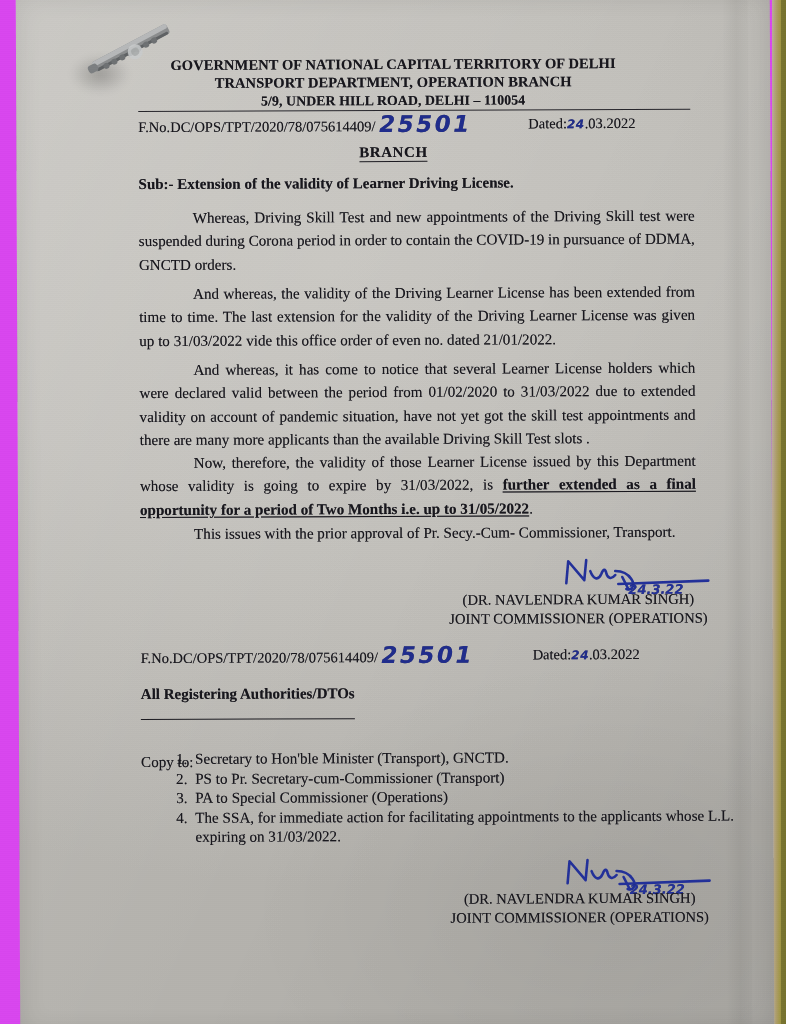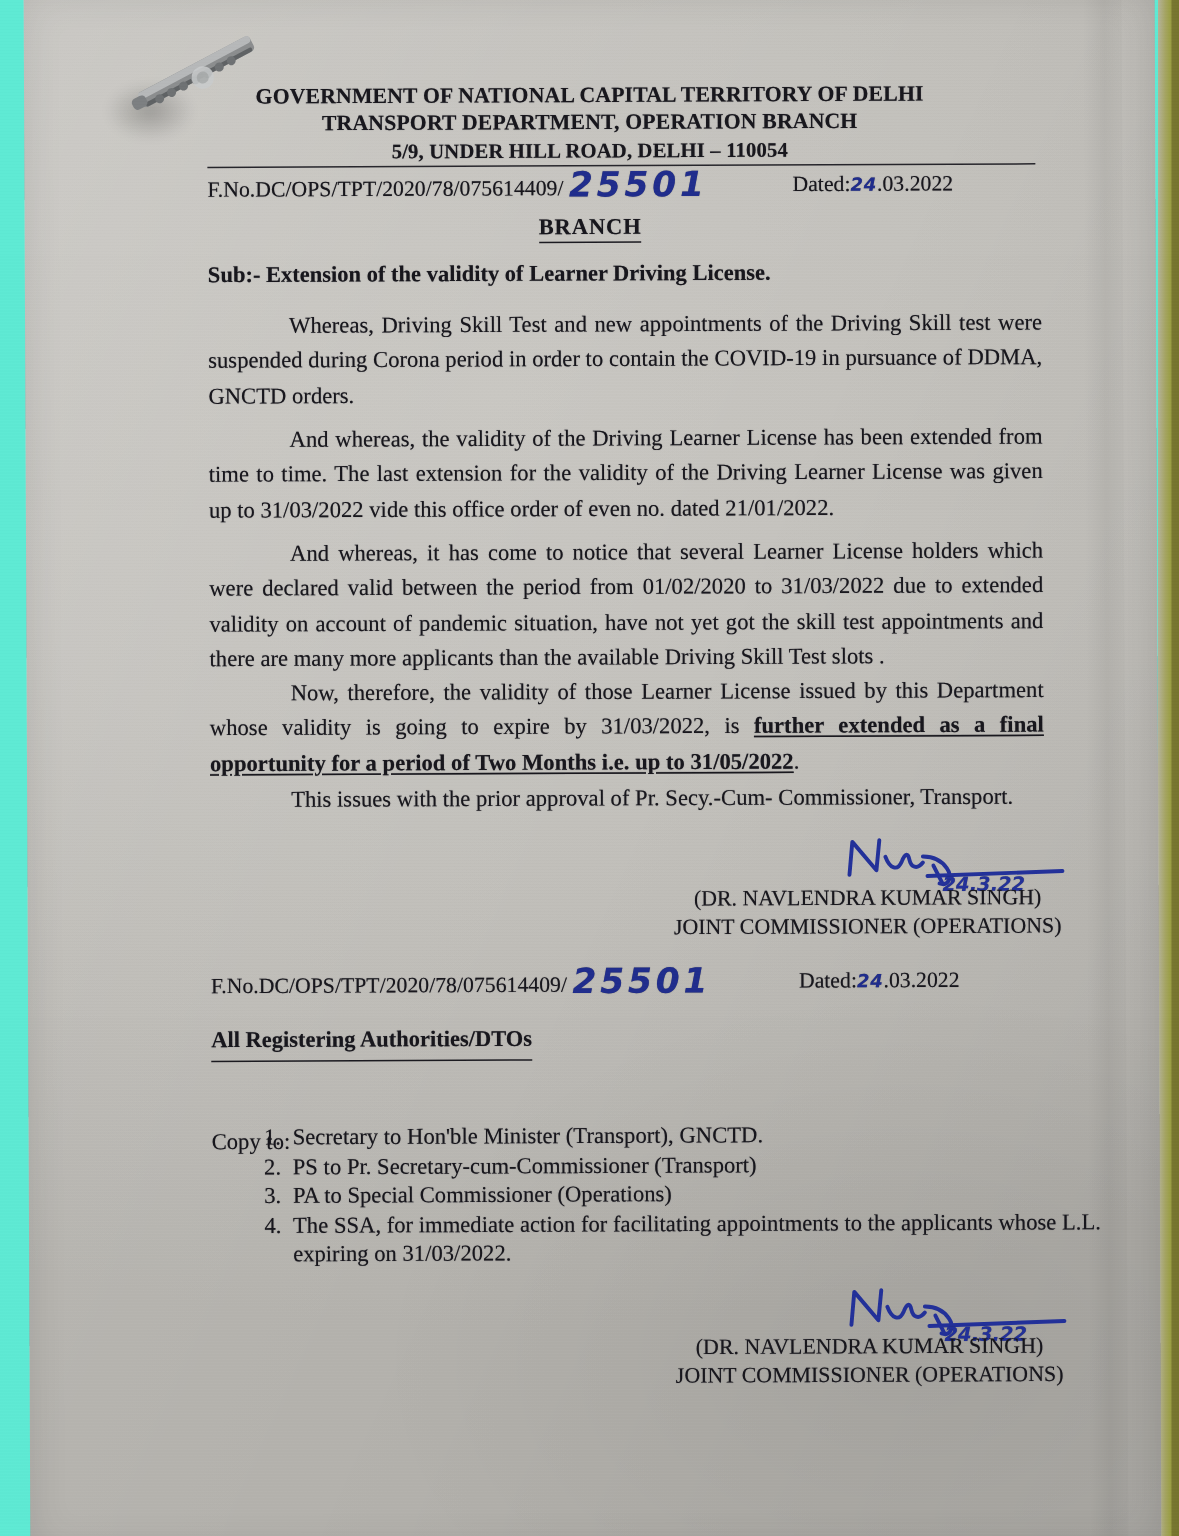--- a/index.html
+++ b/index.html
@@ -12,21 +12,21 @@
     height: 1024px;
     overflow: hidden;
     font-family: "Liberation Serif", serif;
   }
 
   
   #photo {
     position: relative;
     width: 786px;
     height: 1024px;
-    background: #5eead4;
+    background: #d946ef;
     overflow: hidden;
   }
 
   
   .desk-strip {
     position: absolute;
     top: 0;
     right: 0;
     width: 14px;
     height: 1024px;
@@ -248,21 +248,21 @@
 
   .authorities {
     position: absolute;
     left: 122px;
     top: 691px;
     font-weight: bold;
     font-size: 15px;
   }
   .authorities span {
     border-bottom: 1.4px solid #1b1a20;
-    padding-bottom: 5px;
+    padding-bottom: 17px;
   }
 
   .copyto {
     position: absolute;
     left: 122px;
     top: 759px;
     font-size: 15.1px;
   }
 
   .copylist {

